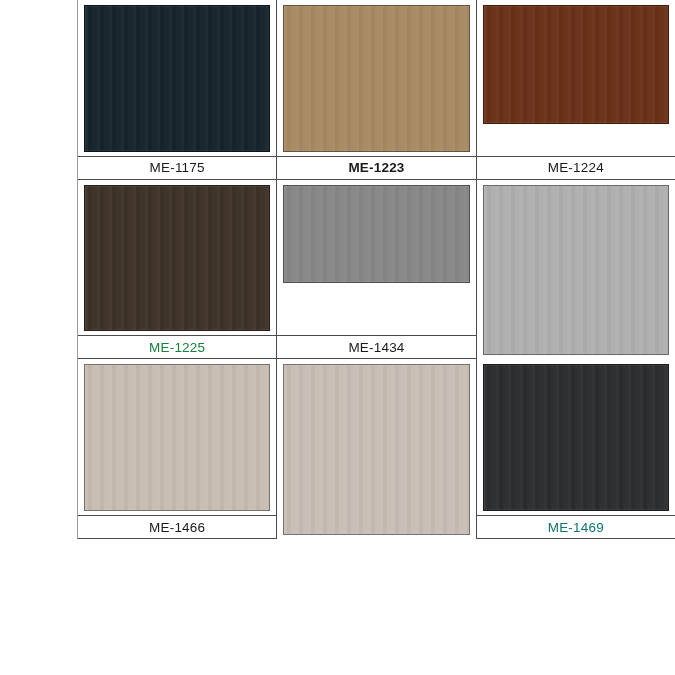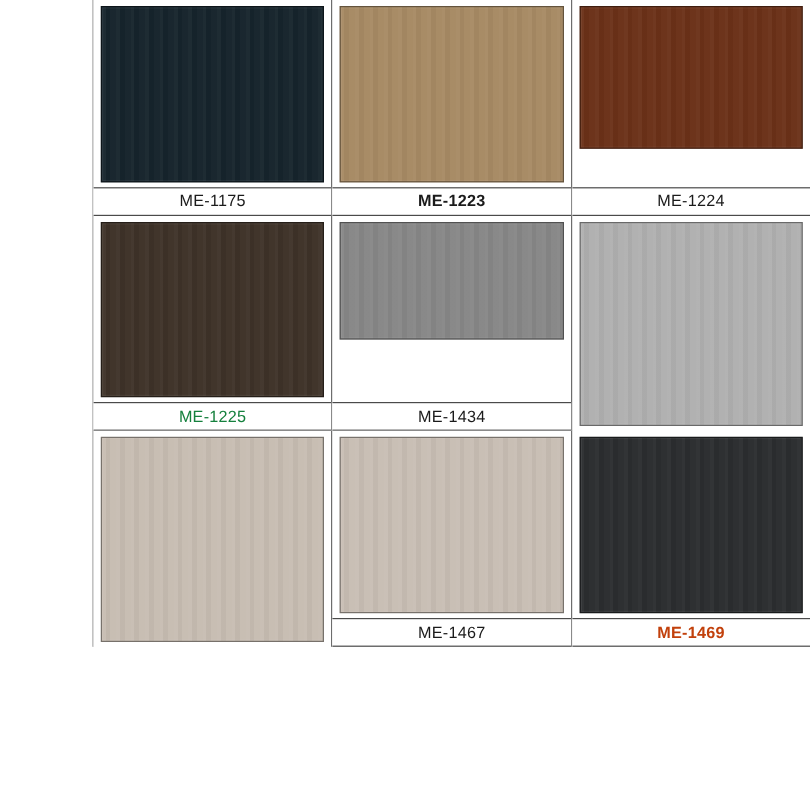--- a/index.html
+++ b/index.html
@@ -151,28 +151,28 @@
         <div class="swatch-tile" style="background-color: rgb(176, 176, 176);"></div>
       </div>
     </div>
   </div>
 
   <div class="swatch-row">
     <div class="swatch-cell" style="border-right-color: rgb(74, 74, 74);">
       <div class="swatch-tile-wrap">
         <div class="swatch-tile" style="background-color: rgb(199, 189, 178);"></div>
       </div>
+      <div class="swatch-caption" style="border-top-color: rgb(74, 74, 74); border-bottom-color: rgb(74, 74, 74); color: rgb(27, 27, 27);">ME-1466</div>
     </div>
     <div class="swatch-cell" style="border-right-color: rgb(74, 74, 74);">
       <div class="swatch-tile-wrap">
         <div class="swatch-tile" style="background-color: rgb(200, 190, 180);"></div>
       </div>
-      <div class="swatch-caption" style="border-top-color: rgb(74, 74, 74); border-bottom-color: rgb(74, 74, 74); color: rgb(27, 27, 27);">ME-1467</div>
     </div>
     <div class="swatch-cell" style="border-right-color: rgb(74, 74, 74);">
       <div class="swatch-tile-wrap">
         <div class="swatch-tile" style="background-color: rgb(43, 45, 47);"></div>
       </div>
-      <div class="swatch-caption" style="border-top-color: rgb(74, 74, 74); border-bottom-color: rgb(74, 74, 74); color: #c2410c; font-weight: bold;">ME-1469</div>
+      <div class="swatch-caption" style="border-top-color: rgb(74, 74, 74); border-bottom-color: rgb(74, 74, 74); color: #0f766e;">ME-1469</div>
     </div>
   </div>
 
 </div>
 
 </body></html>

